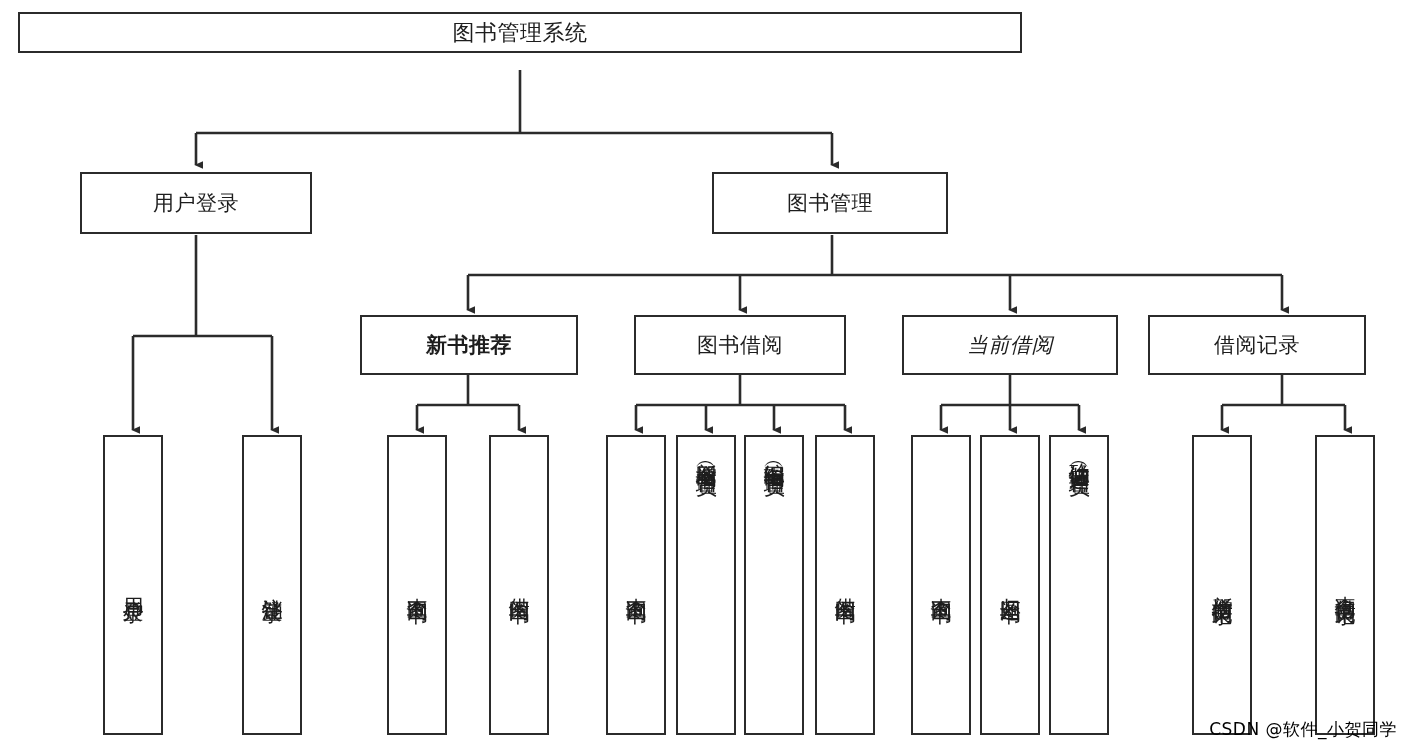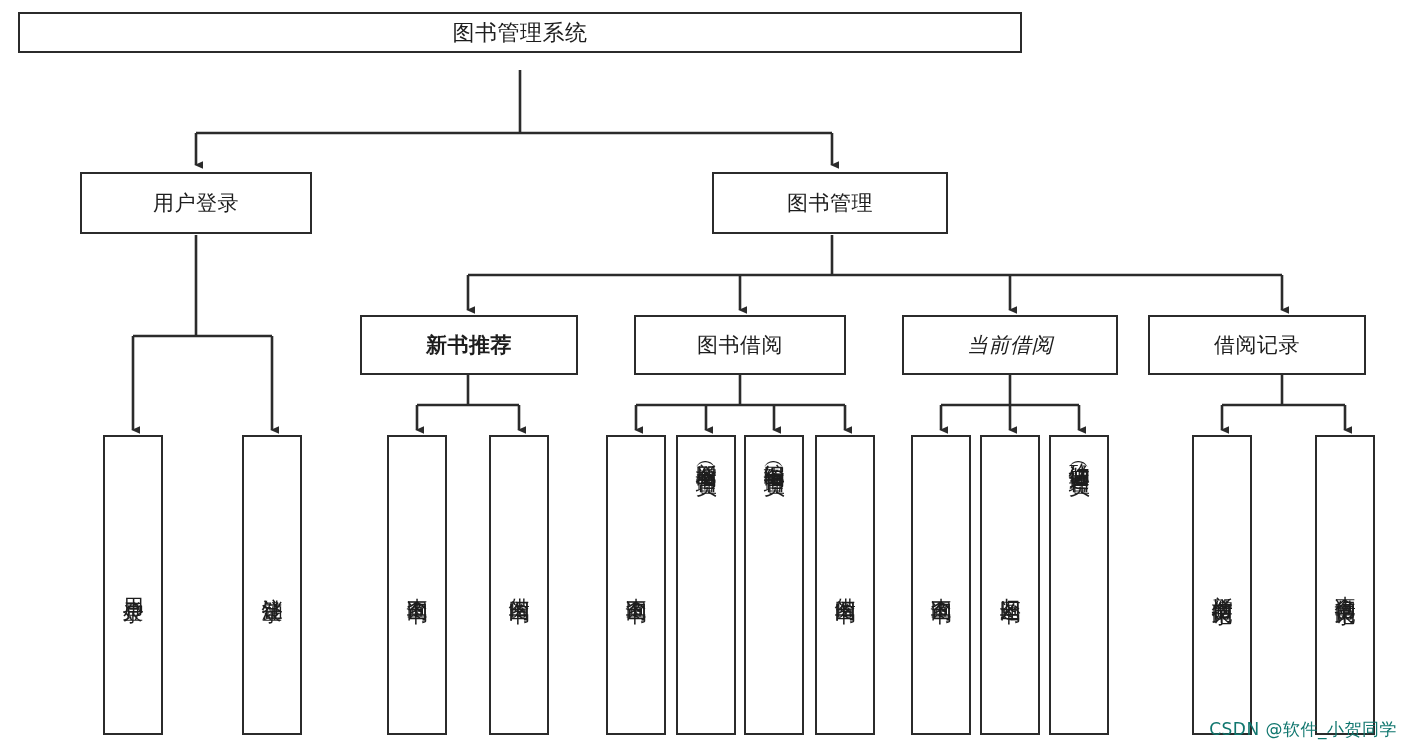--- a/index.html
+++ b/index.html
@@ -60,21 +60,21 @@
   
   .node.vert.centered{
     align-items:center;
     padding-top:0;
   }
   #watermark{
     position:absolute;
     right:8px;
     bottom:6px;
     font-size:17px;
-    color:#0f766e;
+    color:#000000;
     letter-spacing:0.5px;
     white-space:nowrap;
     user-select:none;
   }
 </style>
 </head>
 <body>
 
 <div id="diagram-root">
 

